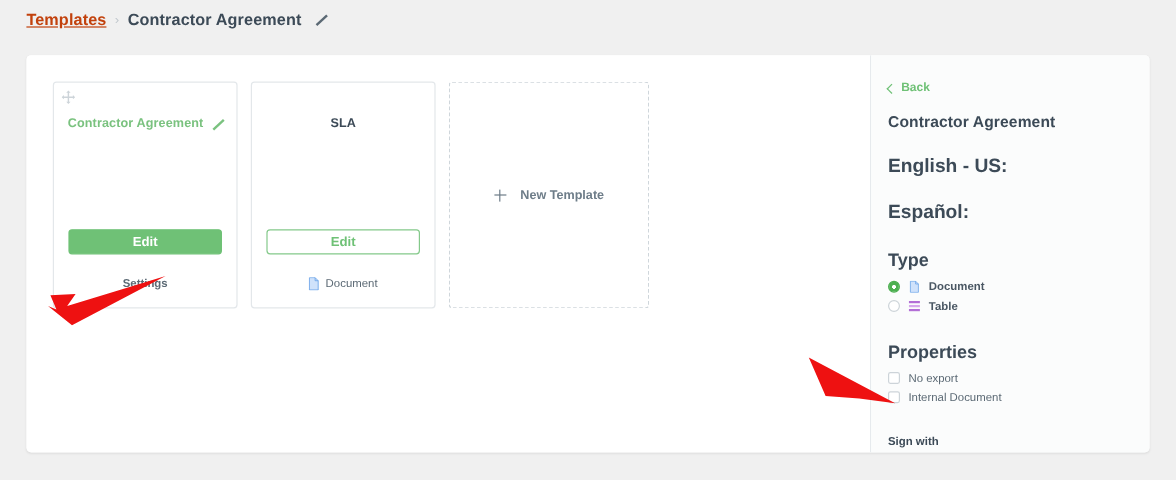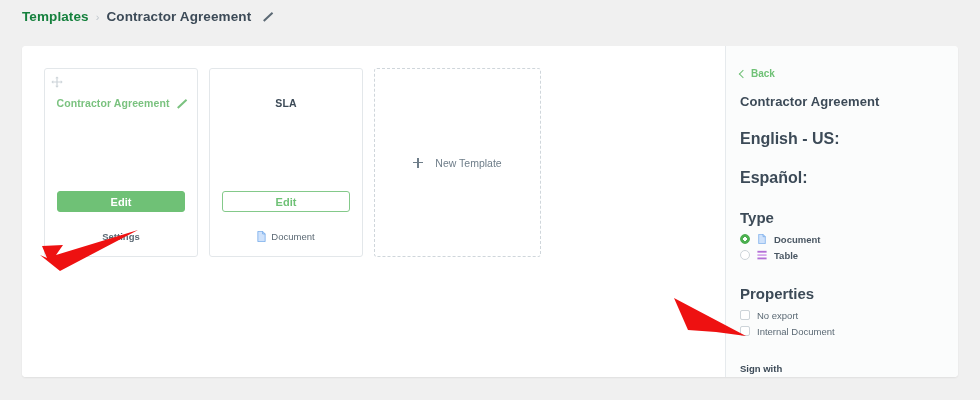--- a/index.html
+++ b/index.html
@@ -21,21 +21,22 @@
     left: 22px;
     top: 9px;
     display: flex;
     align-items: center;
     gap: 7px;
     font-size: 13.5px;
     font-weight: bold;
     letter-spacing: .1px;
   }
   .crumb-link {
-    color: #15803d;
+    color: #c2410c;
+    text-decoration: underline;
   }
   .crumb-sep {
     color: #c0c7cd;
     font-size: 11px;
     font-weight: normal;
   }
   .crumb-current {
     color: #3c4a57;
   }
   .pencil {
@@ -177,21 +178,21 @@
     height: 189px;
     border: 1px dashed #cfd6db;
     border-radius: 3px;
     box-sizing: border-box;
     display: flex;
     align-items: center;
     justify-content: center;
     gap: 12px;
     color: #6e7d89;
     font-size: 10.5px;
-    font-weight: normal;
+    font-weight: bold;
     cursor: pointer;
   }
   .plus-icon {
     position: relative;
     width: 10px;
     height: 10px;
     display: inline-block;
   }
   .plus-icon::before, .plus-icon::after {
     content: "";

